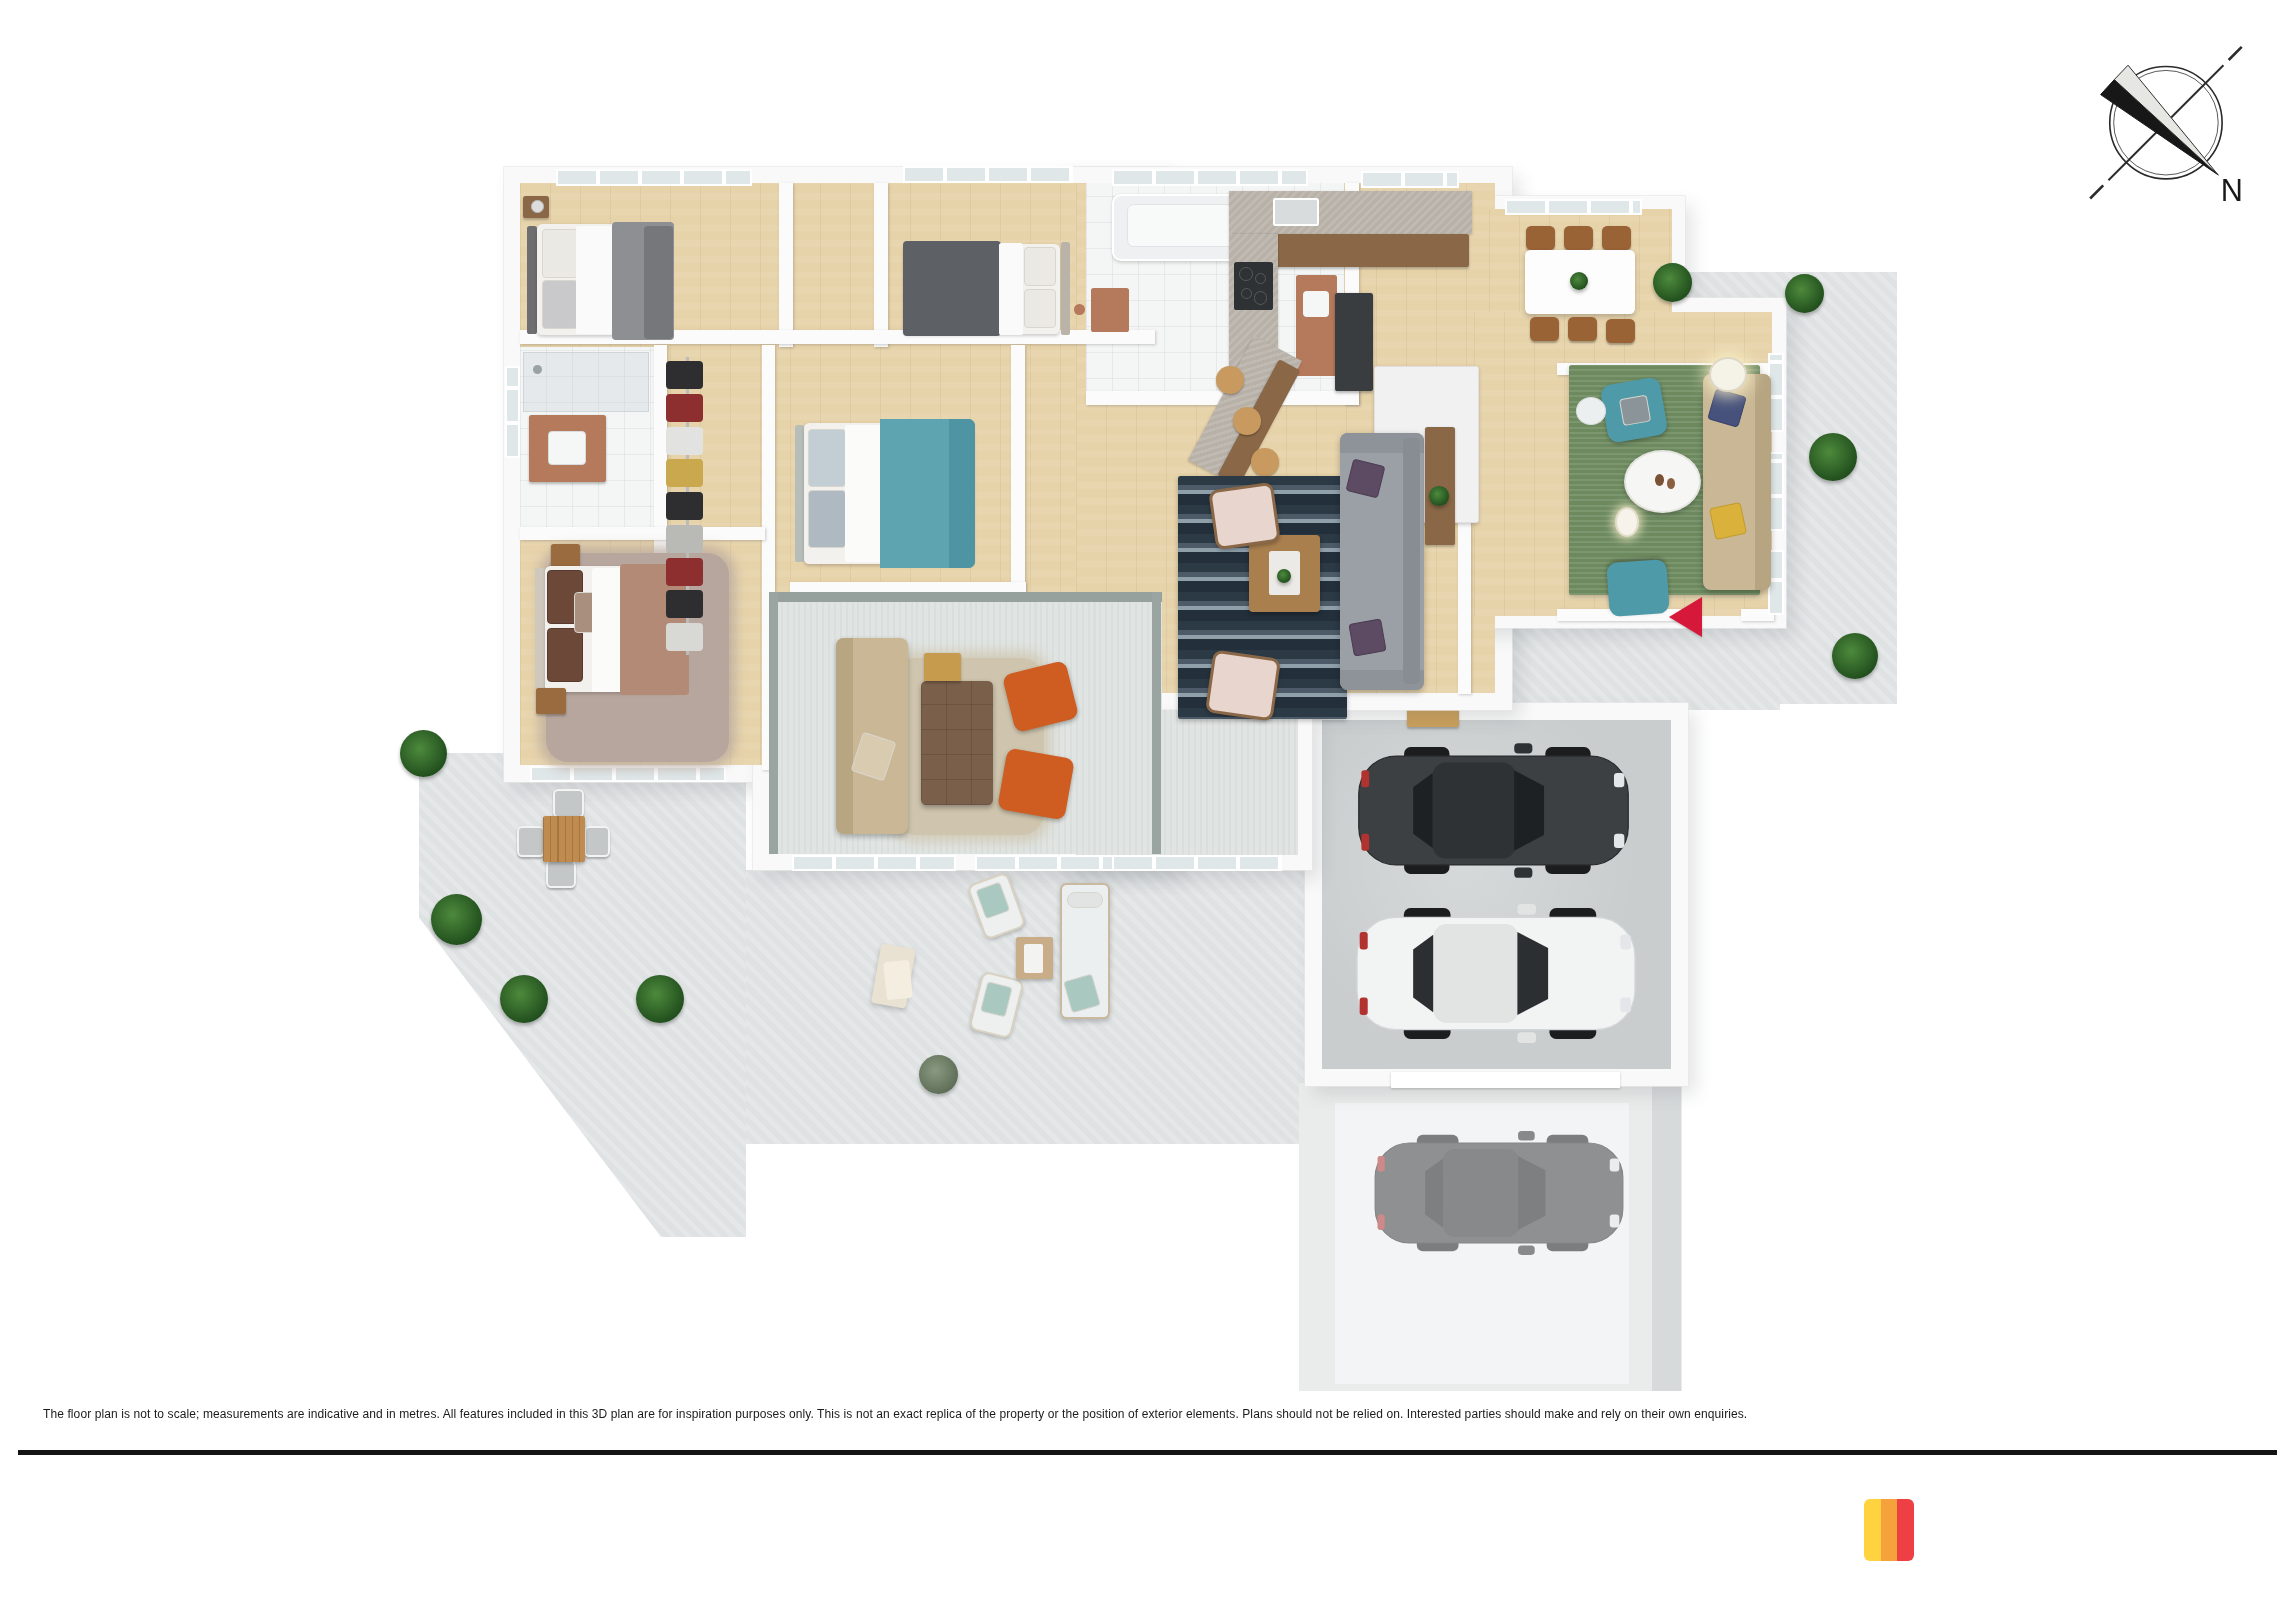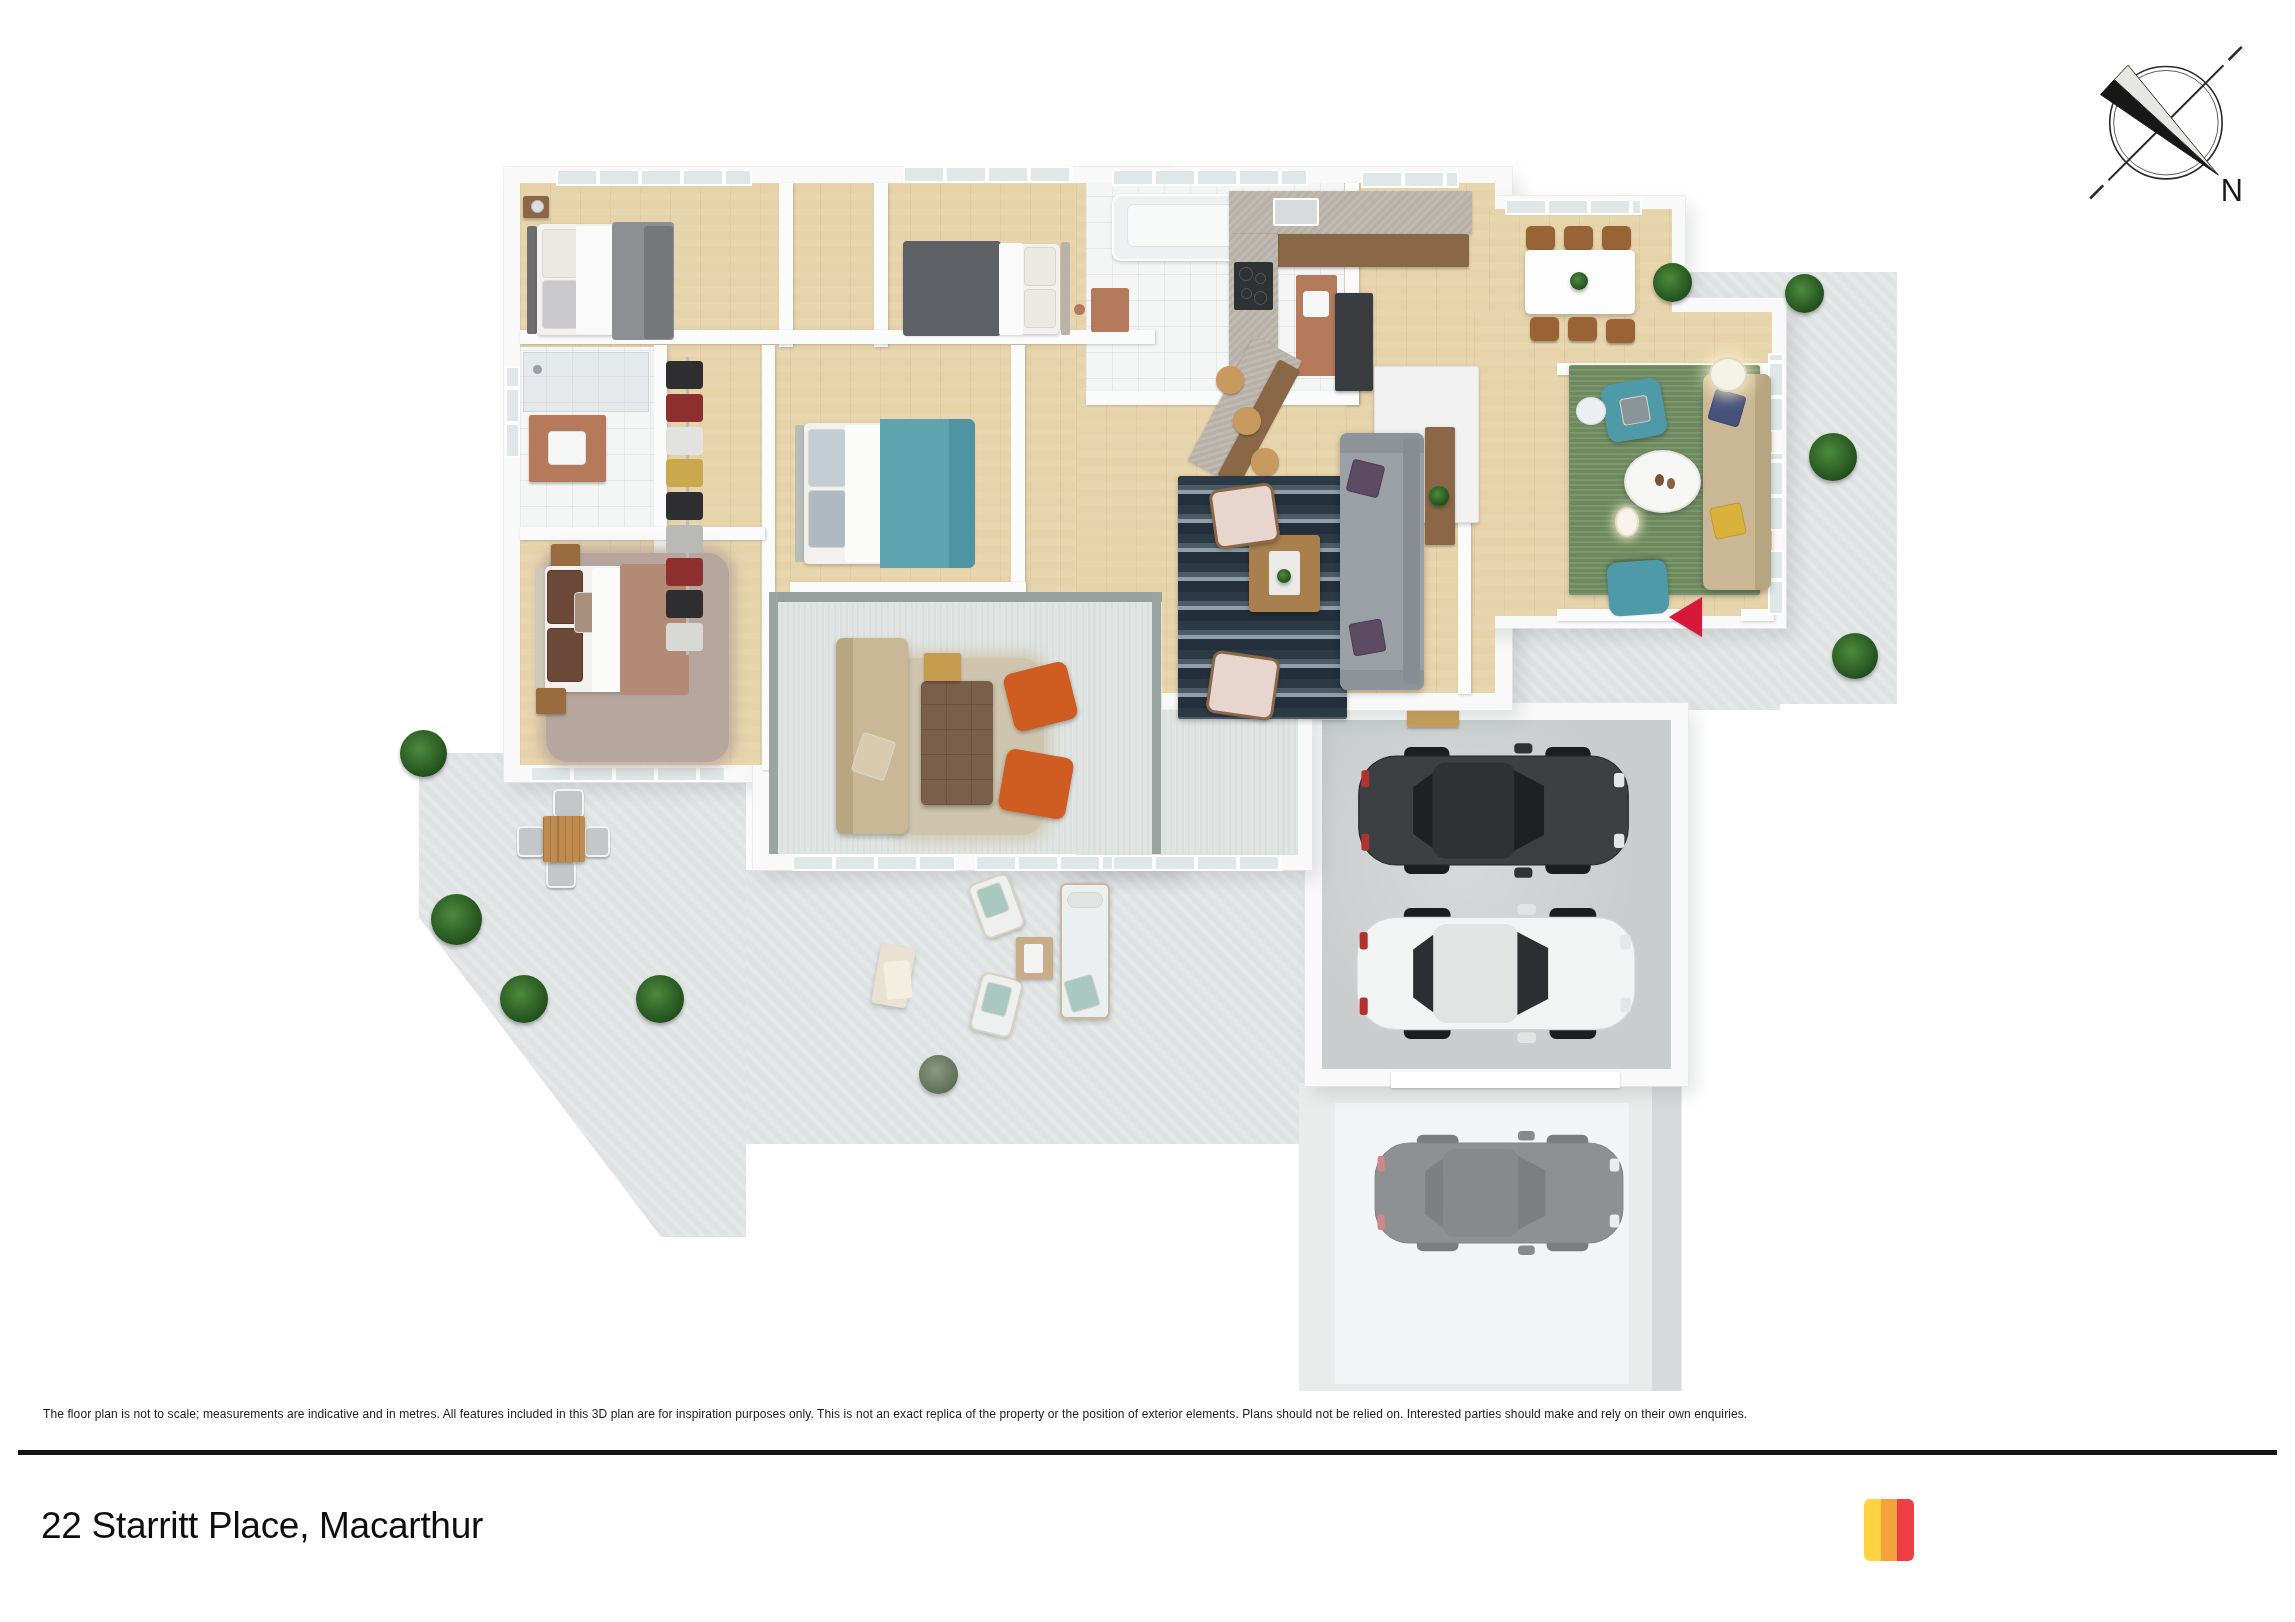--- a/index.html
+++ b/index.html
@@ -362,17 +362,16 @@
     <line x1="42" y1="236" x2="218" y2="60" stroke="#2b2b2b" stroke-width="3"></line>
     <line x1="226" y1="52" x2="246" y2="32" stroke="#2b2b2b" stroke-width="4"></line>
     <line x1="34" y1="244" x2="14" y2="264" stroke="#2b2b2b" stroke-width="4"></line>
     <polygon points="30,105 51,82 210,228" fill="#171717" stroke="#171717" stroke-width="1.5"></polygon>
     <polygon points="51,82 72,60 210,228" fill="#e6e6e3" stroke="#2b2b2b" stroke-width="1.5"></polygon>
     <text x="214" y="268" class="compass-n" font-size="48" fill="#1a1a1a">N</text>
   </svg>
 
   <div class="abs disclaimer">The floor plan is not to scale; measurements are indicative and in metres. All features included in this 3D plan are for inspiration purposes only. This is not an exact replica of the property or the position of exterior elements. Plans should not be relied on. Interested parties should make and rely on their own enquiries.</div>
   <div class="abs rule"></div>
-  <div class="abs address">22 Starritt Place, Macarthur</div>
   <div class="abs logo-stripes"></div>
 
 </div>
 
 
 </body></html>

